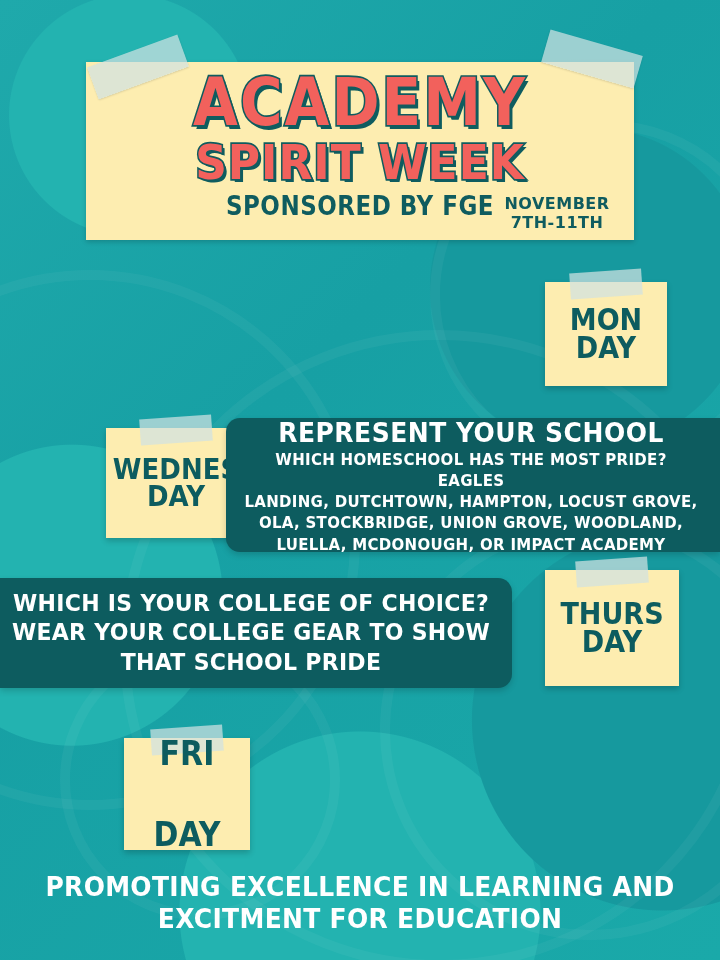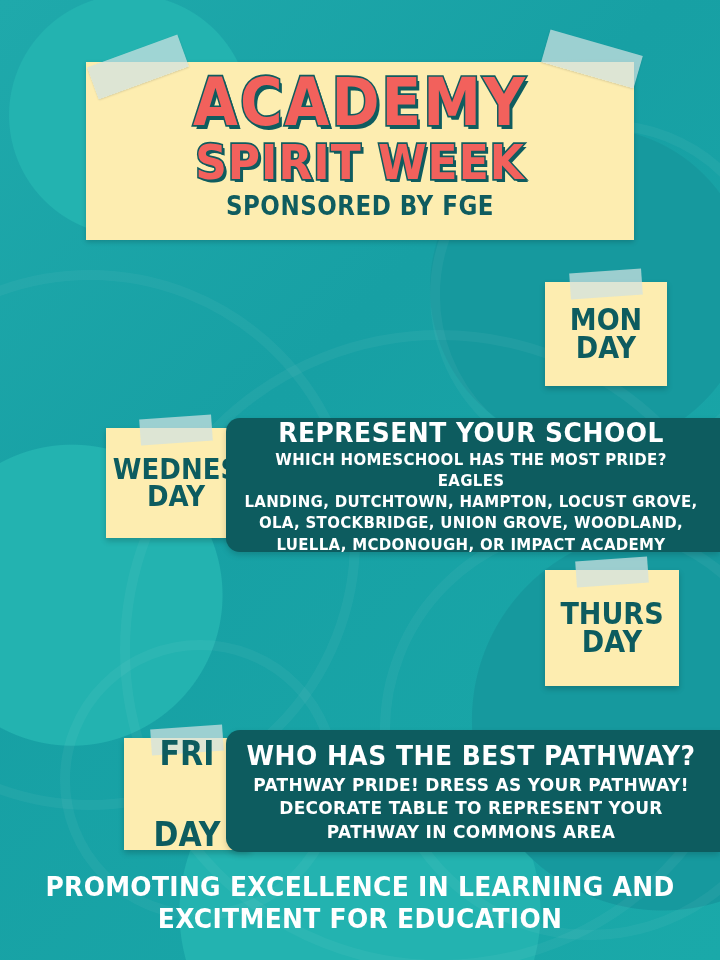--- a/index.html
+++ b/index.html
@@ -369,20 +369,24 @@
 
   <div class="header-wrap">
     <div class="header-card"></div>
     <div class="tape tape-h-left"></div>
     <div class="tape tape-h-right"></div>
 
     <div class="title-main">ACADEMY</div>
     <div class="title-sub">SPIRIT WEEK</div>
     <div class="title-sponsor">SPONSORED BY FGE</div>
 
+    <div class="header-date">
+      <div>NOVEMBER</div>
+      <div>7TH-11TH</div>
+    </div>
 
   </div>
 
   <div class="row" id="row-mon">
     <div class="daynote">
       <div class="tape-note"></div>
       <span>MON</span>
       <span>DAY</span>
     </div>
   </div>
@@ -398,41 +402,40 @@
       <div class="panel-desc">
         <div>WHICH HOMESCHOOL HAS THE MOST PRIDE? EAGLES</div>
         <div>LANDING, DUTCHTOWN, HAMPTON, LOCUST GROVE,</div>
         <div>OLA, STOCKBRIDGE, UNION GROVE, WOODLAND,</div>
         <div>LUELLA, MCDONOUGH, OR IMPACT ACADEMY</div>
       </div>
     </div>
   </div>
 
   <div class="row" id="row-thu">
+    <div class="panel">
+      <div class="panel-desc">
+        <div>WHICH IS YOUR COLLEGE OF CHOICE?</div>
+        <div>WEAR YOUR COLLEGE GEAR TO SHOW</div>
+        <div>THAT SCHOOL PRIDE</div>
+      </div>
+    </div>
     <div class="daynote">
       <div class="tape-note"></div>
       <span>THURS</span>
       <span>DAY</span>
     </div>
   </div>
 
   <div class="row" id="row-fri">
     <div class="daynote">
       <div class="tape-note"></div>
       <span>FRI</span>
       <span>DAY</span>
     </div>
-    <div class="panel">
-      <div class="panel-title">WHO HAS THE BEST PATHWAY?</div>
-      <div class="panel-desc">
-        <div>PATHWAY PRIDE! DRESS AS YOUR PATHWAY!</div>
-        <div>DECORATE TABLE TO REPRESENT YOUR</div>
-        <div>PATHWAY IN COMMONS AREA</div>
-      </div>
-    </div>
   </div>
 
   <div class="footer">
     <div>PROMOTING EXCELLENCE IN LEARNING AND</div>
     <div>EXCITMENT FOR EDUCATION</div>
   </div>
 
 </div>
 
 </body></html>

